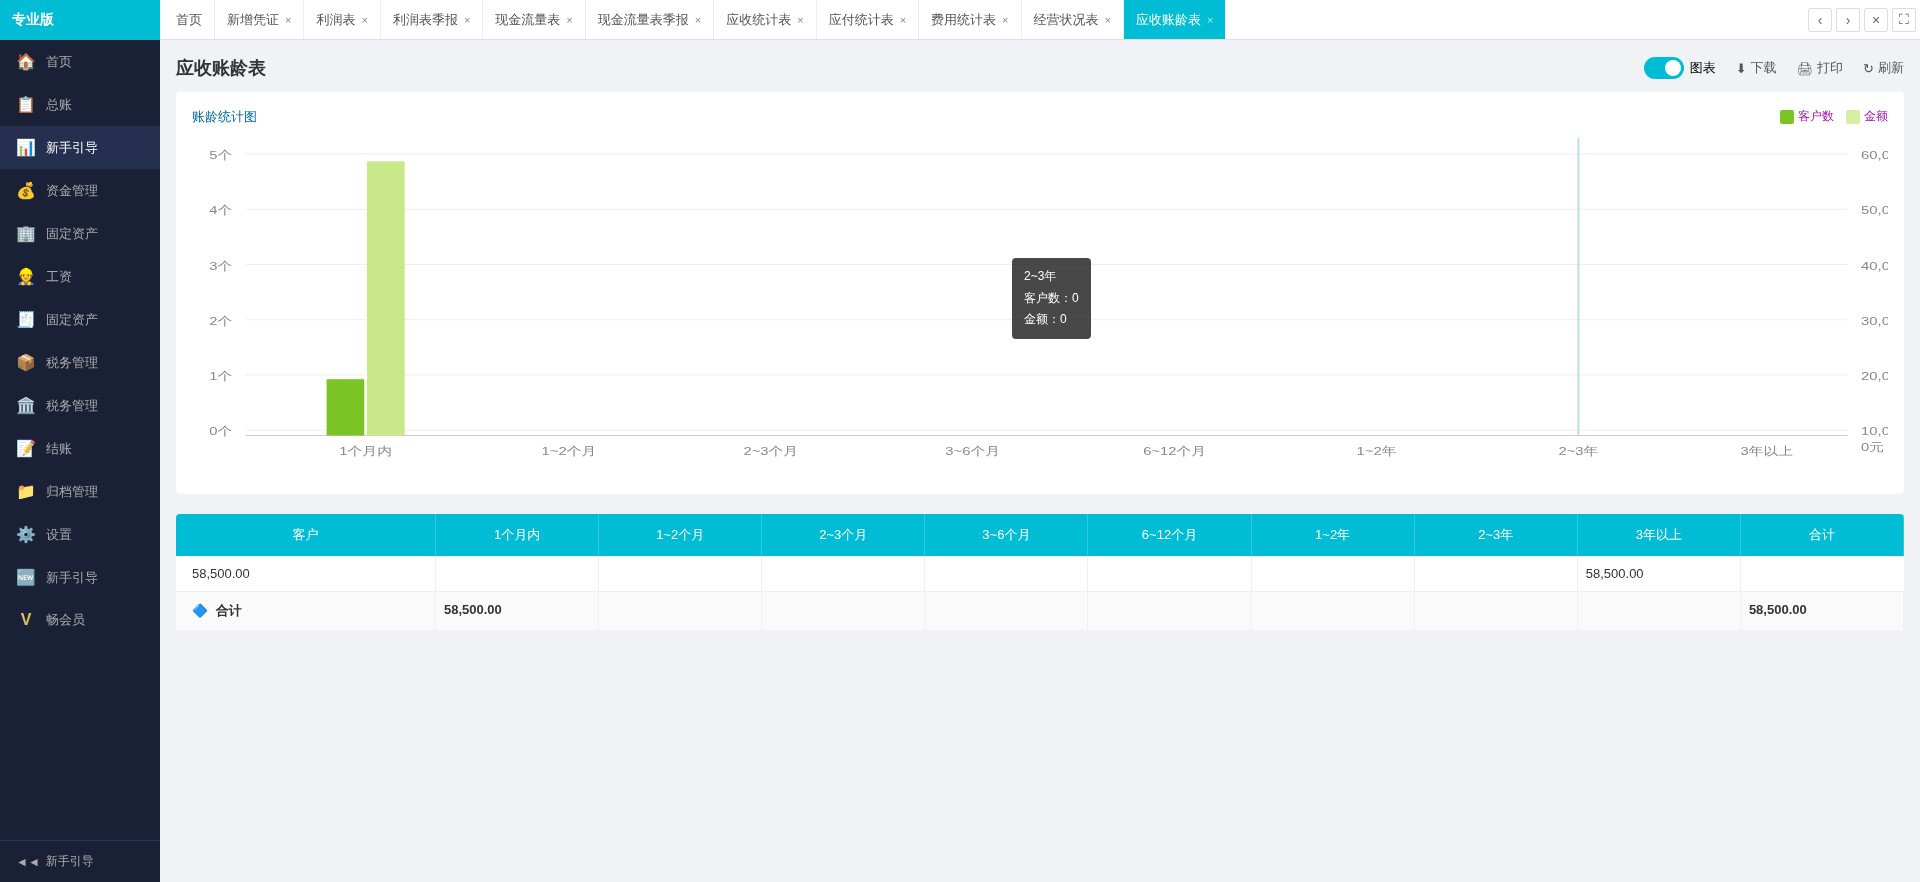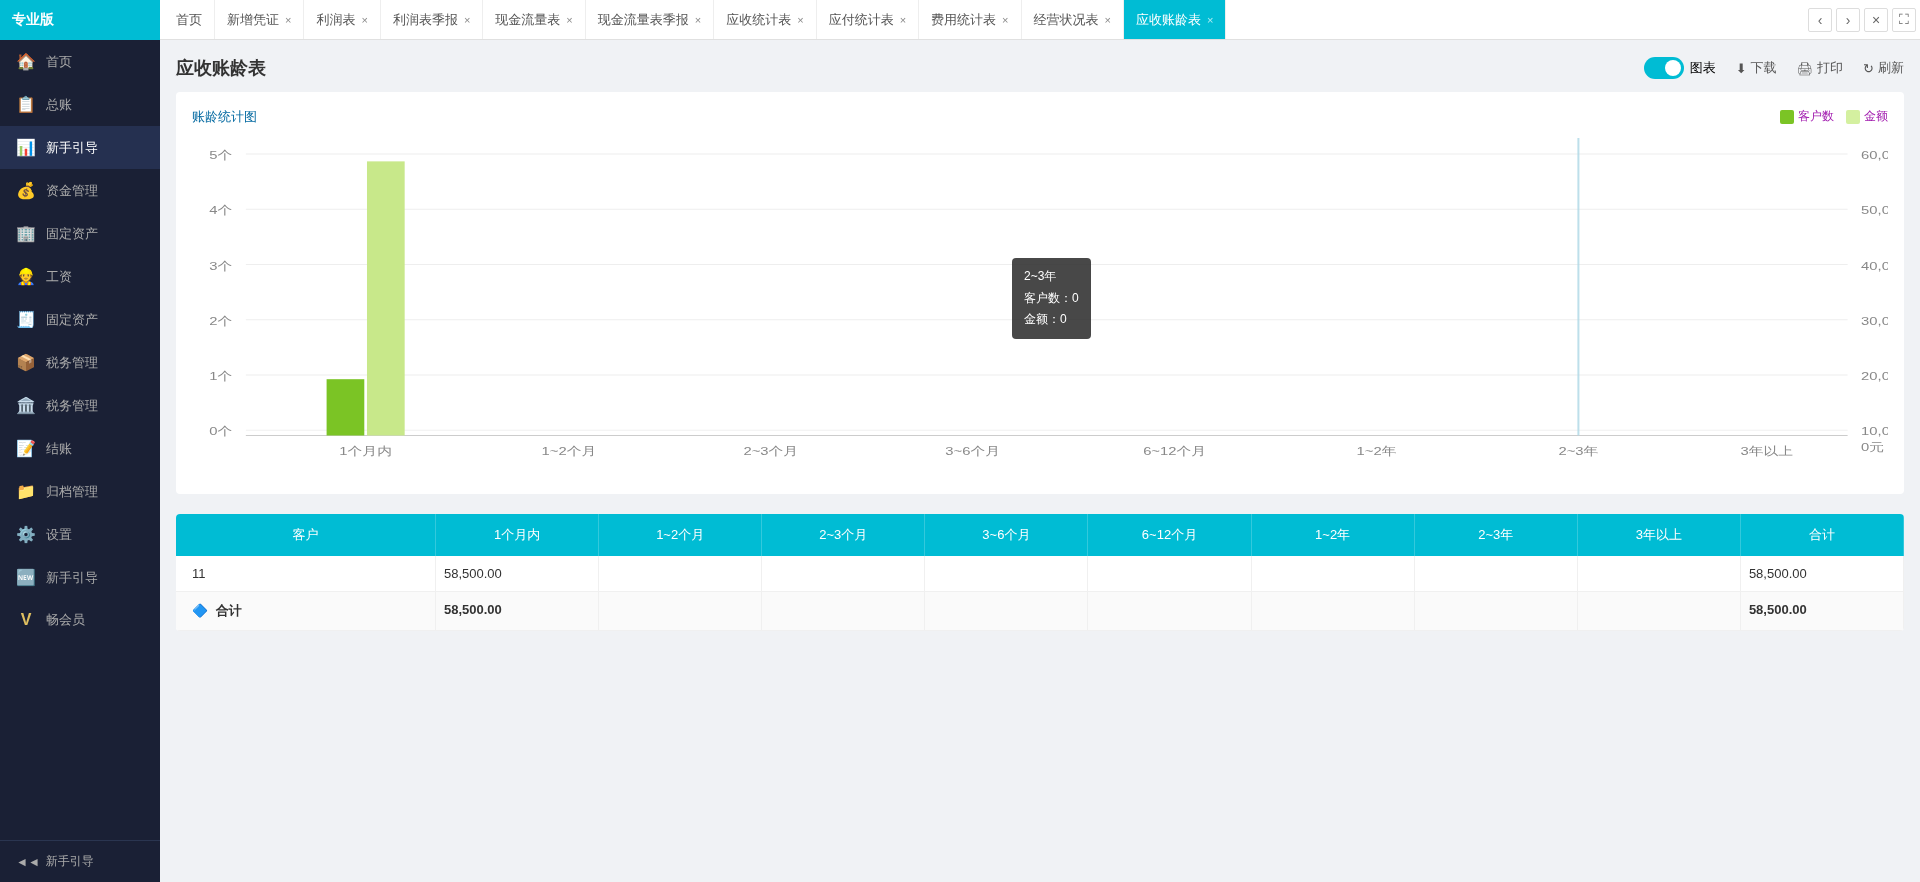--- a/index.html
+++ b/index.html
@@ -473,21 +473,20 @@
         <div class="table-header-cell">2~3个月</div>
         <div class="table-header-cell">3~6个月</div>
         <div class="table-header-cell">6~12个月</div>
         <div class="table-header-cell">1~2年</div>
         <div class="table-header-cell">2~3年</div>
         <div class="table-header-cell">3年以上</div>
         <div class="table-header-cell">合计</div>
       </div>
 
       <div class="table-row">
-        <div class="table-cell">11</div>
         <div class="table-cell">58,500.00</div>
         <div class="table-cell"></div>
         <div class="table-cell"></div>
         <div class="table-cell"></div>
         <div class="table-cell"></div>
         <div class="table-cell"></div>
         <div class="table-cell"></div>
         <div class="table-cell"></div>
         <div class="table-cell">58,500.00</div>
       </div>

